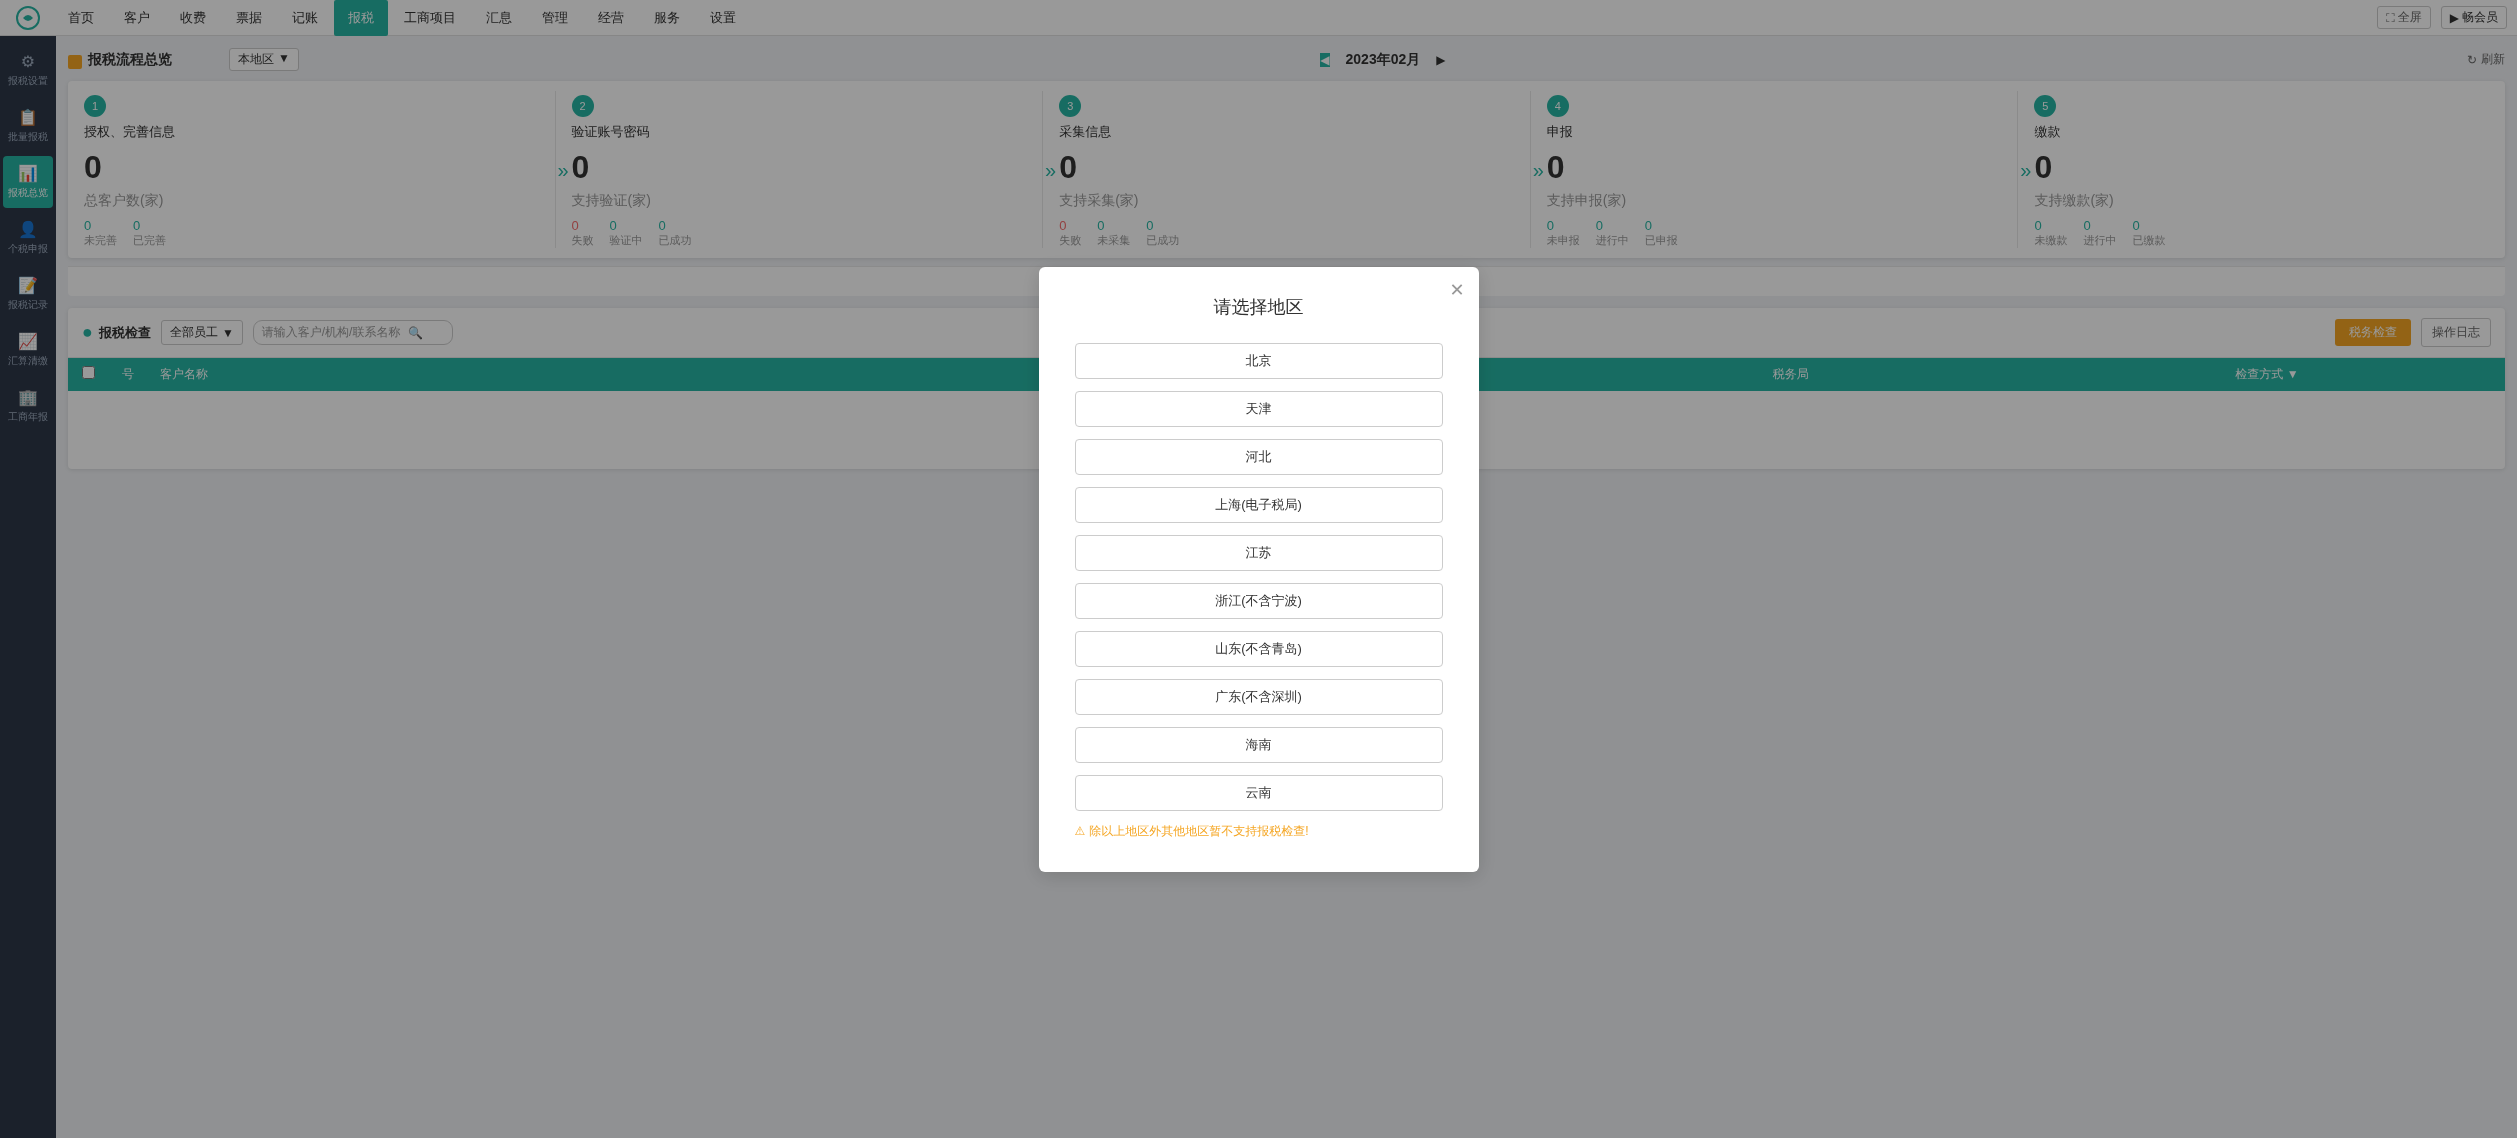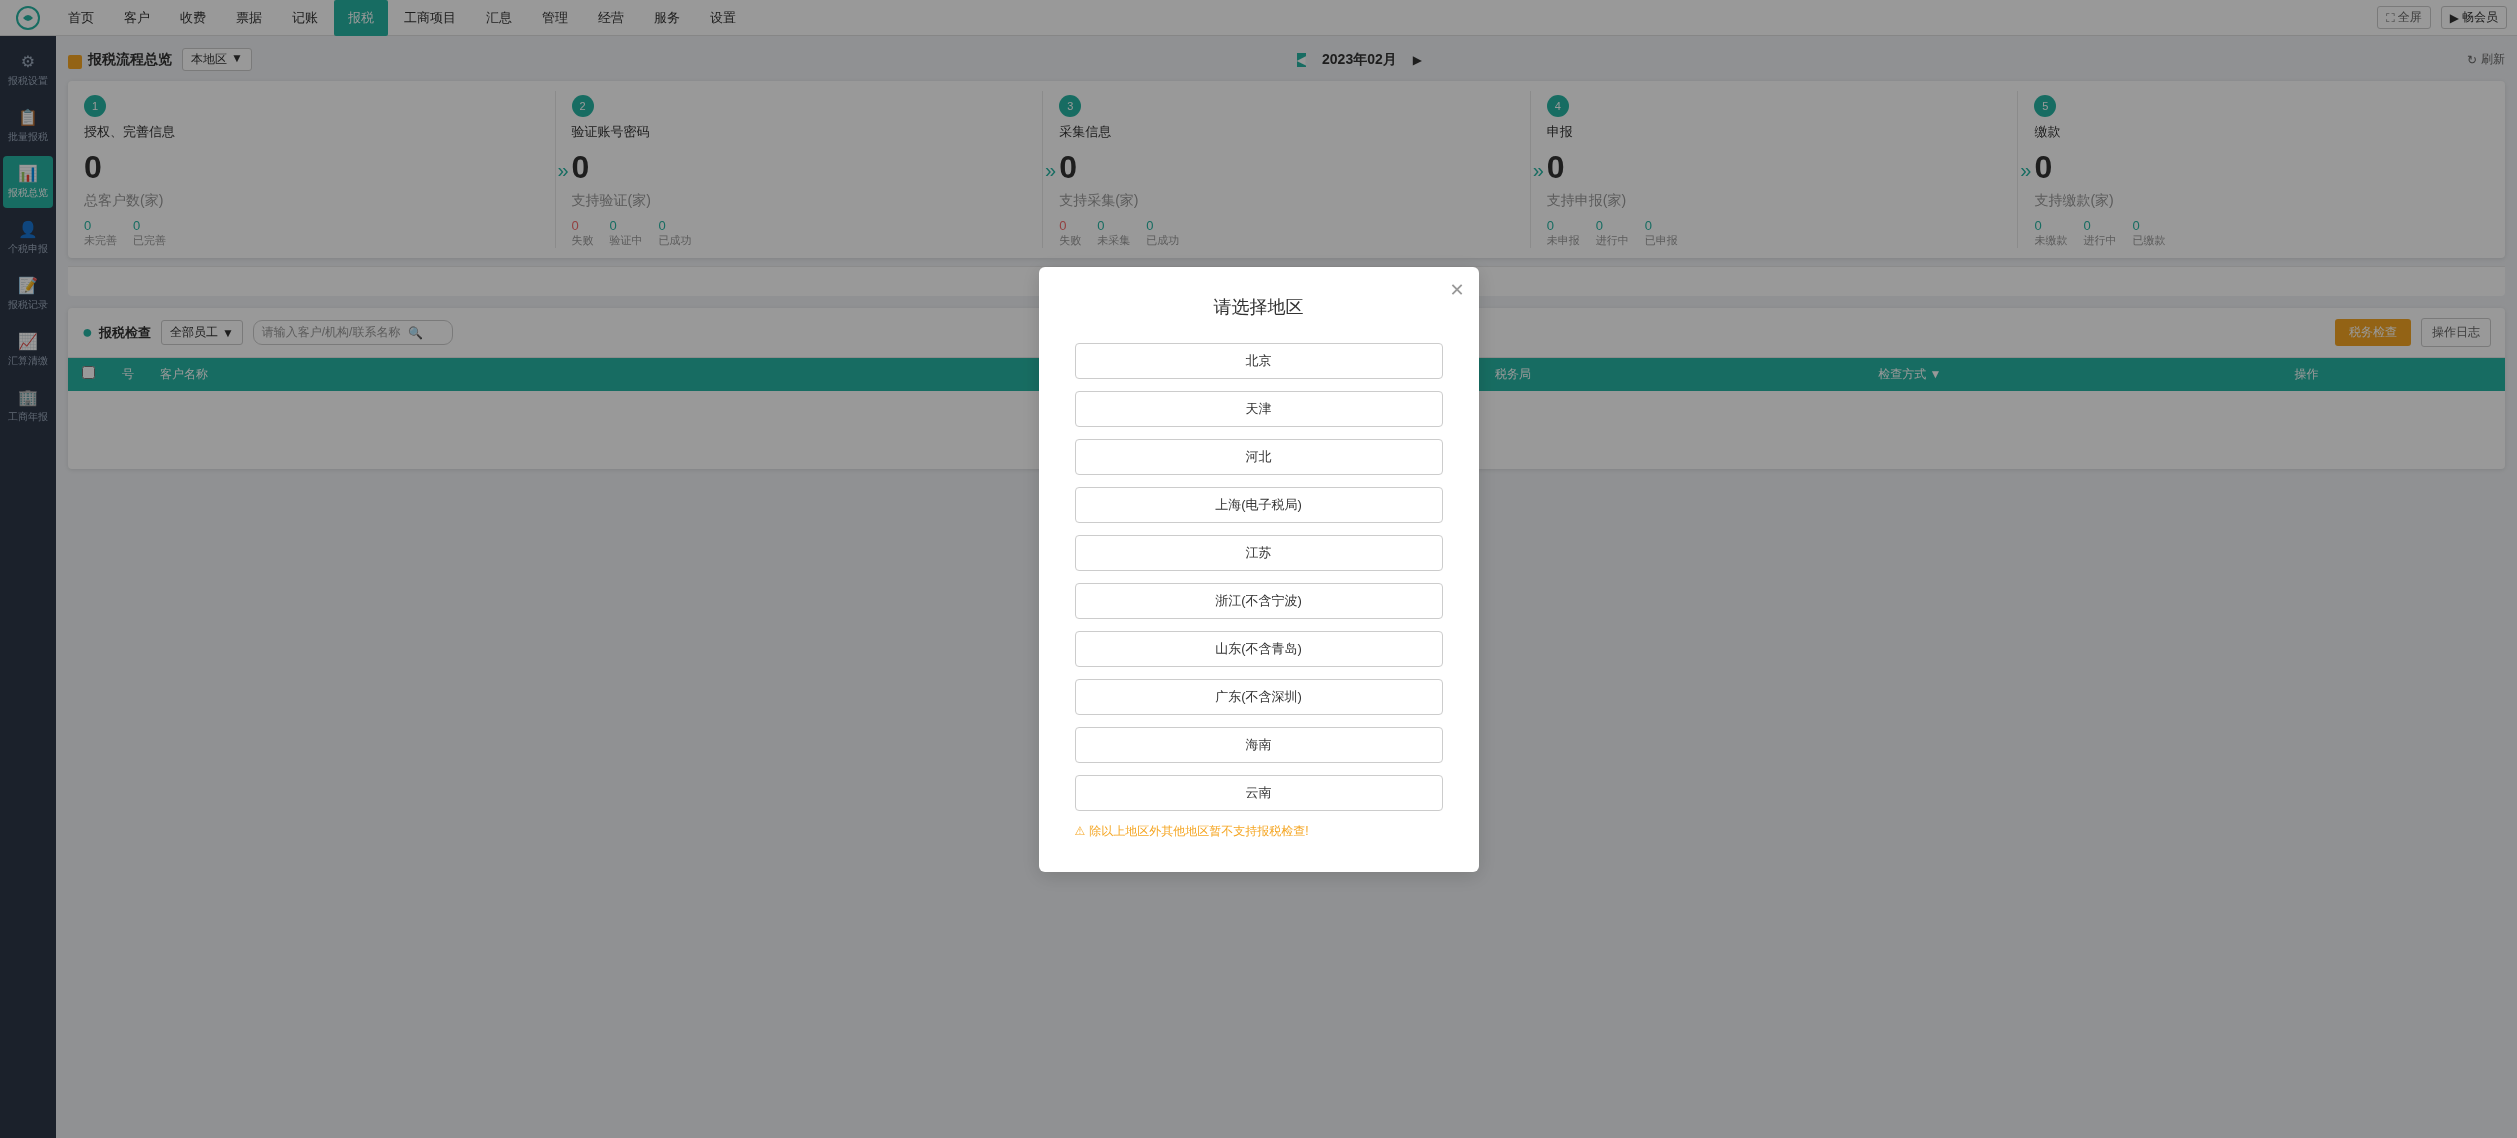--- a/index.html
+++ b/index.html
@@ -131,20 +131,21 @@
     .region-selector {
       display: flex;
       align-items: flex-start;
       gap: 4px;
       border: 1px solid #ccc;
       border-radius: 3px;
       padding: 2px 8px;
       cursor: pointer;
       background: #fff;
       font-size: 12px;
+      margin-left: 47px;
     }
 
     
     .flow-cards {
       display: flex;
       gap: 0;
       background: #fff;
       border-radius: 4px;
       overflow: hidden;
       box-shadow: 0 1px 4px rgba(0,0,0,0.1);
@@ -602,21 +603,20 @@
 
         <div class="table-header">
           <div class="table-header-cell" style="flex:0 0 40px;">
             <input type="checkbox" style="cursor: pointer;">
           </div>
           <div class="table-header-cell" style="flex:0 0 40px;">号</div>
           <div class="table-header-cell customer-name">客户名称</div>
           <div class="table-header-cell">值班员工</div>
           <div class="table-header-cell">税务局</div>
           <div class="table-header-cell">检查方式 ▼</div>
-          <div class="table-header-cell">操作</div>
         </div>
 
         <div class="table-empty">
           <span>若您想使用</span>
           <span>进行【报税检查】</span>
         </div>
       </div>
 
     </div>
   </div>

